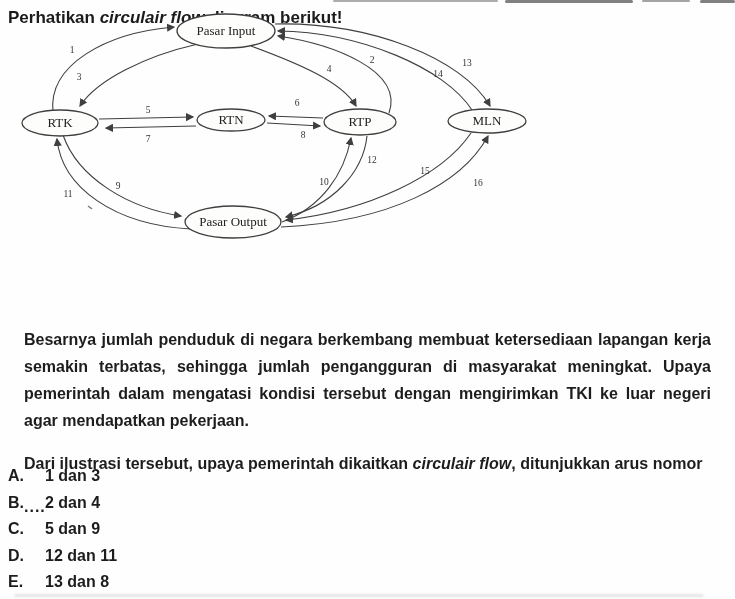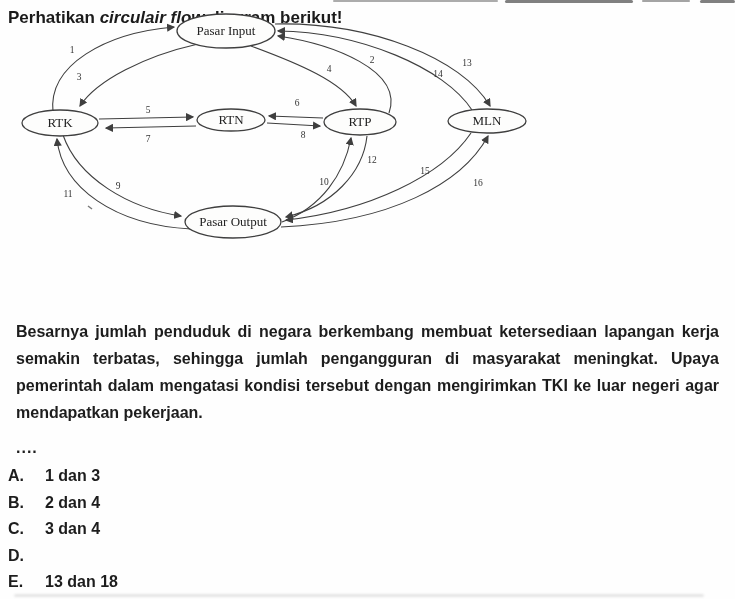--- a/index.html
+++ b/index.html
@@ -40,21 +40,21 @@
     text-anchor:middle;dominant-baseline:middle;
   }
   .stray{stroke:#555;stroke-width:1.4;fill:none;opacity:.8;}
 
   
   .body-text{
     position:absolute;left:8px;top:310px;width:719px;
     font-size:16px;line-height:27px;font-weight:600;color:#1d1d1d;
     text-align:justify;
   }
-  .body-text p{margin:8px;}
+  .body-text p{margin:16px;}
   .question-line{white-space:nowrap;}
   .dots{letter-spacing:1px;}
 
   
   .options{
     position:absolute;left:8px;top:463px;width:700px;
     font-size:16px;font-weight:600;color:#1d1d1d;
   }
   .option{display:flex;line-height:26.6px;cursor:default;}
   .option .letter{width:37px;flex:0 0 37px;}
@@ -141,38 +141,42 @@
       <text class="flow-label" x="68" y="225">11</text>
       <text class="flow-label" x="324" y="213">10</text>
       <text class="flow-label" x="372" y="191">12</text>
       <text class="flow-label" x="425" y="202">15</text>
       <text class="flow-label" x="478" y="214">16</text>
     </g>
   </svg>
 
   <div class="body-text">
     <p>Besarnya jumlah penduduk di negara berkembang membuat ketersediaan lapangan kerja semakin terbatas, sehingga jumlah pengangguran di masyarakat meningkat. Upaya pemerintah dalam mengatasi kondisi tersebut dengan mengirimkan TKI ke luar negeri agar mendapatkan pekerjaan.</p>
+    <p class="question-line">
+      <span>Dari ilustrasi tersebut, upaya pemerintah dikaitkan </span><i>circulair flow</i><span>, ditunjukkan arus nomor</span>
+    </p>
     <p class="dots">....</p>
   </div>
 
   <div class="options">
     <div class="option">
       <span class="letter">A.</span>
       <span class="text">1 dan 3</span>
     </div>
     <div class="option">
       <span class="letter">B.</span>
       <span class="text">2 dan 4</span>
     </div>
     <div class="option">
       <span class="letter">C.</span>
-      <span class="text">3 dan 4</span>
+      <span class="text">5 dan 9</span>
     </div>
     <div class="option">
       <span class="letter">D.</span>
+      <span class="text">12 dan 11</span>
     </div>
     <div class="option">
       <span class="letter">E.</span>
-      <span class="text">13 dan 18</span>
+      <span class="text">13 dan 8</span>
     </div>
   </div>
 
 </div>
 
 </body></html>

